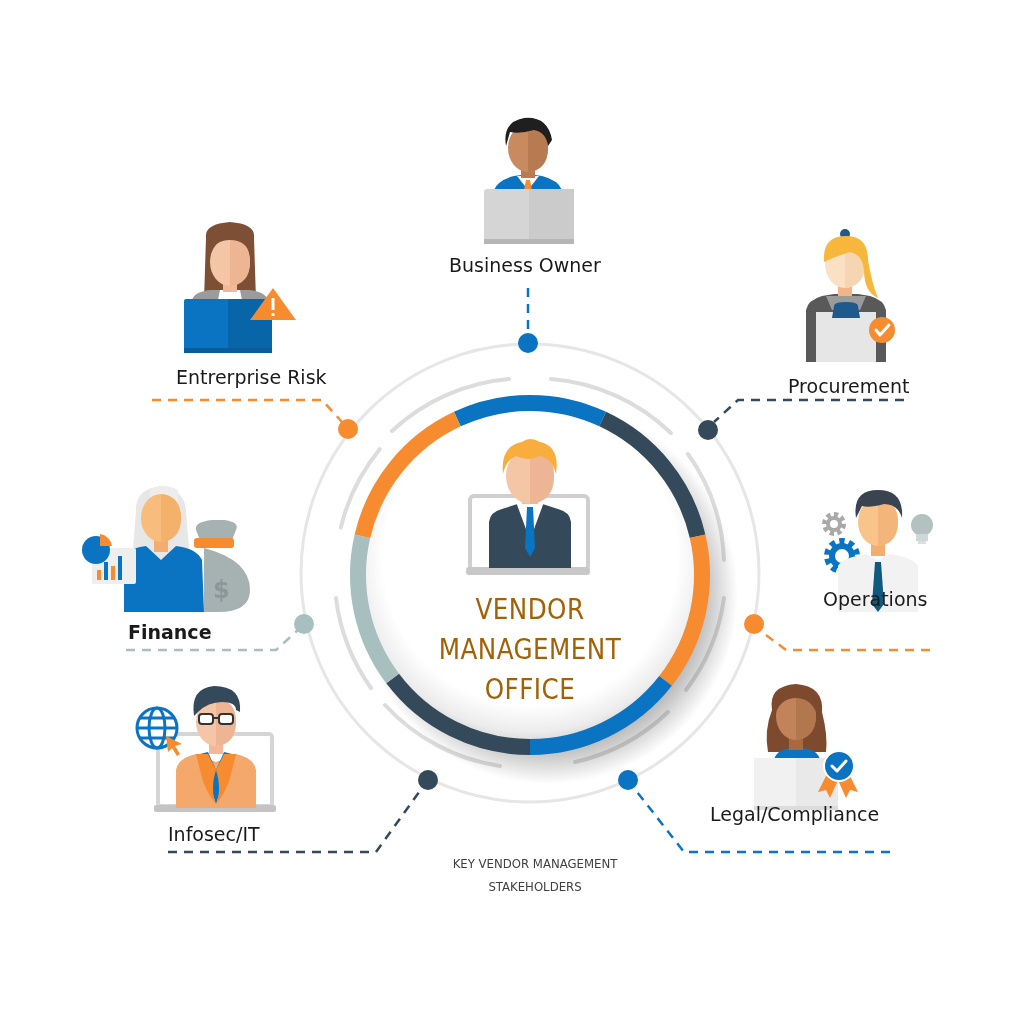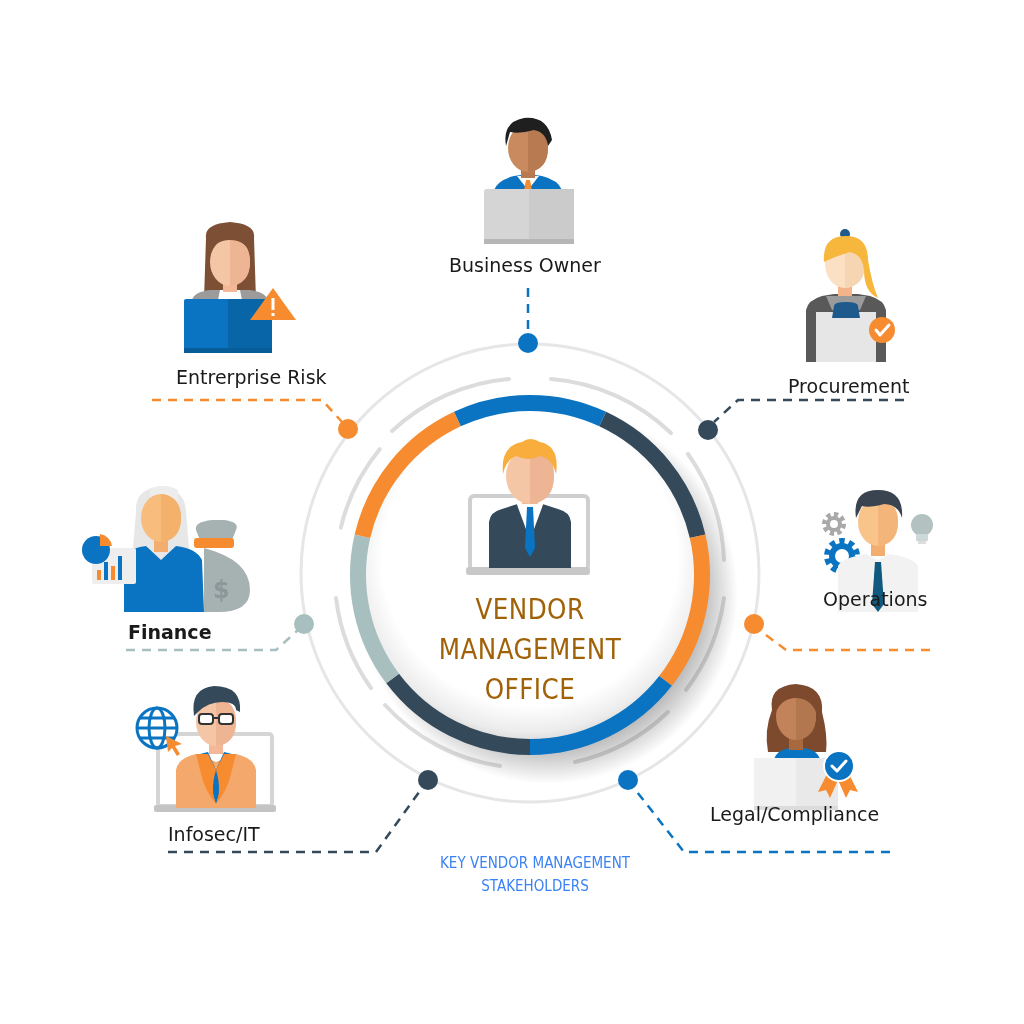--- a/index.html
+++ b/index.html
@@ -1,21 +1,21 @@
 <!DOCTYPE html>
 <html><head>
 <meta charset="utf-8">
 <style>
   html,body{margin:0;padding:0;background:#ffffff;}
   body{width:1024px;height:1024px;position:relative;overflow:hidden;font-family:"Liberation Sans",sans-serif;}
   #stage{position:absolute;left:0;top:0;width:1024px;height:1024px;}
   .lbl{position:absolute;font-family:"DejaVu Sans","Liberation Sans",sans-serif;font-size:19px;color:#1a1a1a;white-space:nowrap;line-height:1;}
   .center-title{position:absolute;left:380px;width:300px;text-align:center;font-family:"DejaVu Sans","Liberation Sans",sans-serif;color:#a16207;font-size:28px;line-height:40px;top:590px;letter-spacing:0.5px;}
   .center-title div{transform:scaleX(0.88);}
-  .caption{position:absolute;left:380px;width:310px;text-align:center;top:852px;font-family:"DejaVu Sans","Liberation Sans",sans-serif;color:#3b82f6;font-size:15px;line-height:23px;}
+  .caption{position:absolute;left:380px;width:310px;text-align:center;top:852px;font-family:"DejaVu Sans","Liberation Sans",sans-serif;color:#404040;font-size:13px;line-height:23px;}
   .caption div{transform:scaleX(0.9);}
 </style>
 </head>
 <body>
 
 <svg id="stage" viewBox="0 0 1024 1024" xmlns="http://www.w3.org/2000/svg">
   <defs>
     <radialGradient id="discShade" cx="50%" cy="45%" r="55%">
       <stop offset="0%" stop-color="#ffffff"></stop>
       <stop offset="78%" stop-color="#ffffff"></stop>

